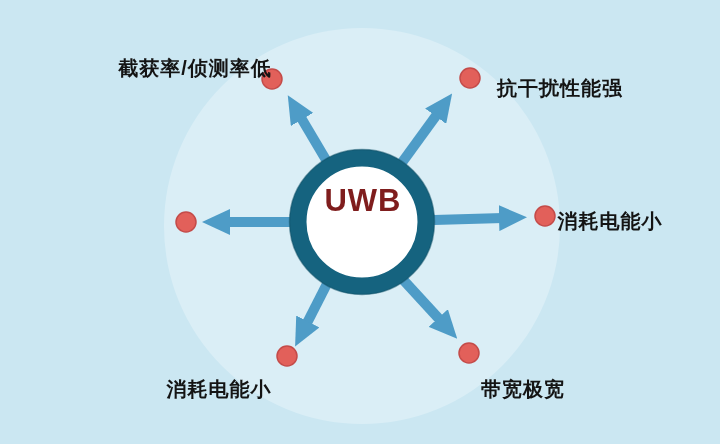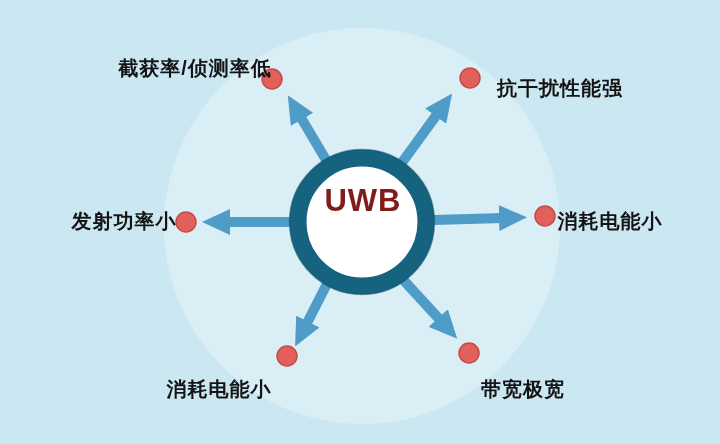--- a/index.html
+++ b/index.html
@@ -82,21 +82,20 @@
   </svg>
 
   <div id="center-text">
     <div>UWB</div>
   </div>
 
   <div id="label-top-left" class="feature-label">截获率/侦测率低</div>
 
   <div id="label-top-right" class="feature-label">抗干扰性能强</div>
 
-  <div id="label-left" class="feature-label">发射功率小</div>
 
   <div id="label-right" class="feature-label">消耗电能小</div>
 
   <div id="label-bottom-left" class="feature-label">消耗电能小</div>
 
   <div id="label-bottom-right" class="feature-label">带宽极宽</div>
 
 </div>
 
 </body></html>

